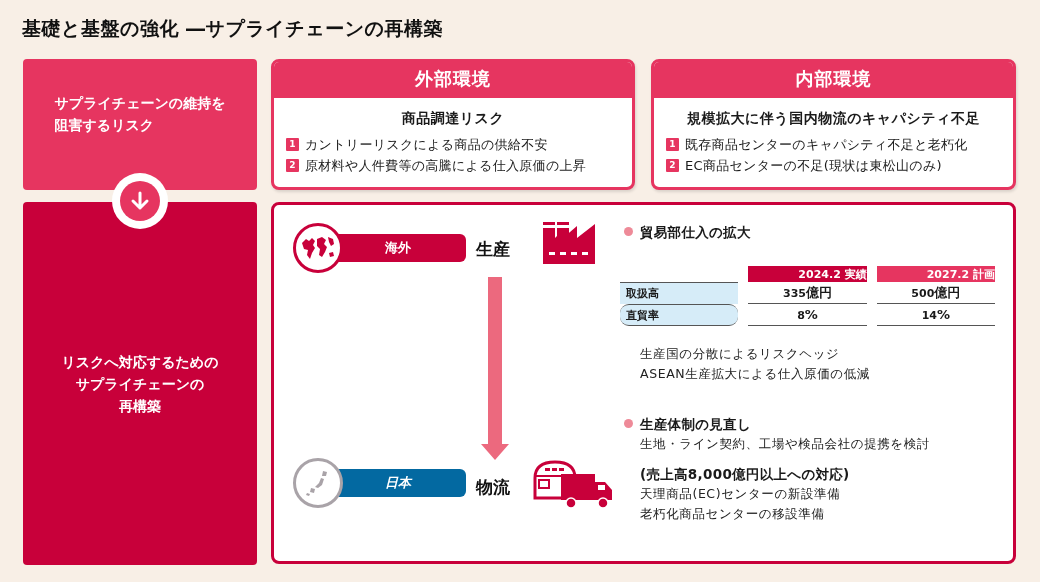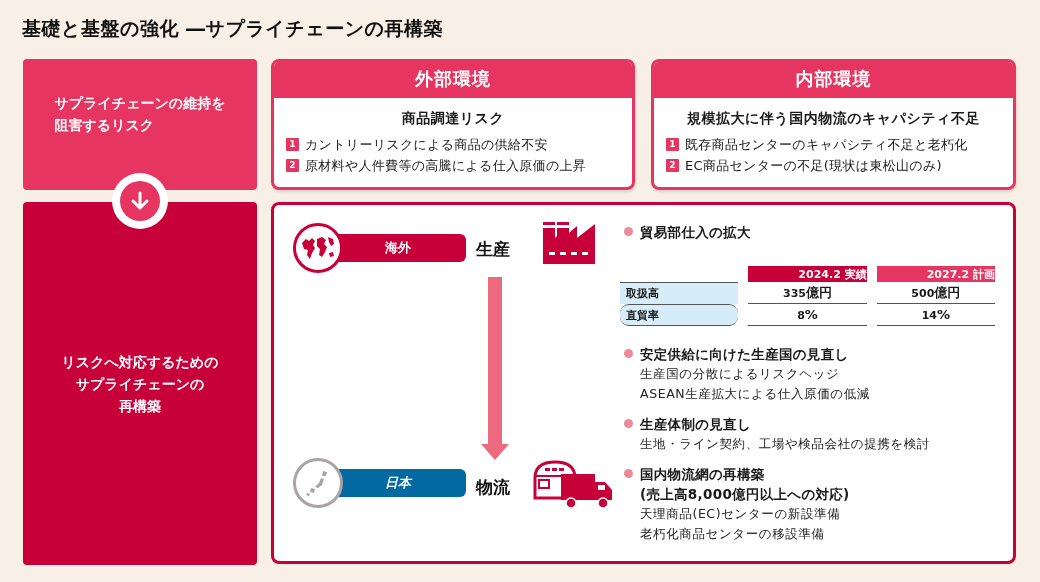--- a/index.html
+++ b/index.html
@@ -248,37 +248,29 @@
     <td class="mt-rowlabel" style="border-bottom:1px solid #555;border-radius:9px;">直貿率</td>
     <td class="gap"></td>
     <td class="mt-cell"><span>8</span><span class="unit">%</span></td>
     <td class="gap"></td>
     <td class="mt-cell"><span>14</span><span class="unit">%</span></td>
   </tr>
 </tbody>
   </table>
 
 <div class="abs bullet-block" style="top:344px;">
-  <div class="bullet-title">
-    <span class="bullet-dot"></span>
-    <span>安定供給に向けた生産国の見直し</span>
-  </div>
   <div class="bullet-desc">生産国の分散によるリスクヘッジ</div>
   <div class="bullet-desc">ASEAN生産拡大による仕入原価の低減</div>
 </div>
 
 <div class="abs bullet-block" style="top:414px;">
   <div class="bullet-title">
     <span class="bullet-dot"></span>
     <span>生産体制の見直し</span>
   </div>
   <div class="bullet-desc">生地・ライン契約、工場や検品会社の提携を検討</div>
 </div>
 
 <div class="abs bullet-block" style="top:464px;">
-  <div class="bullet-title">
-    <span class="bullet-dot"></span>
-    <span>国内物流網の再構築</span>
-  </div>
   <div class="bullet-title-cont">(売上高8,000億円以上への対応)</div>
   <div class="bullet-desc">天理商品(EC)センターの新設準備</div>
   <div class="bullet-desc">老朽化商品センターの移設準備</div>
 </div>
 
 </body></html>

